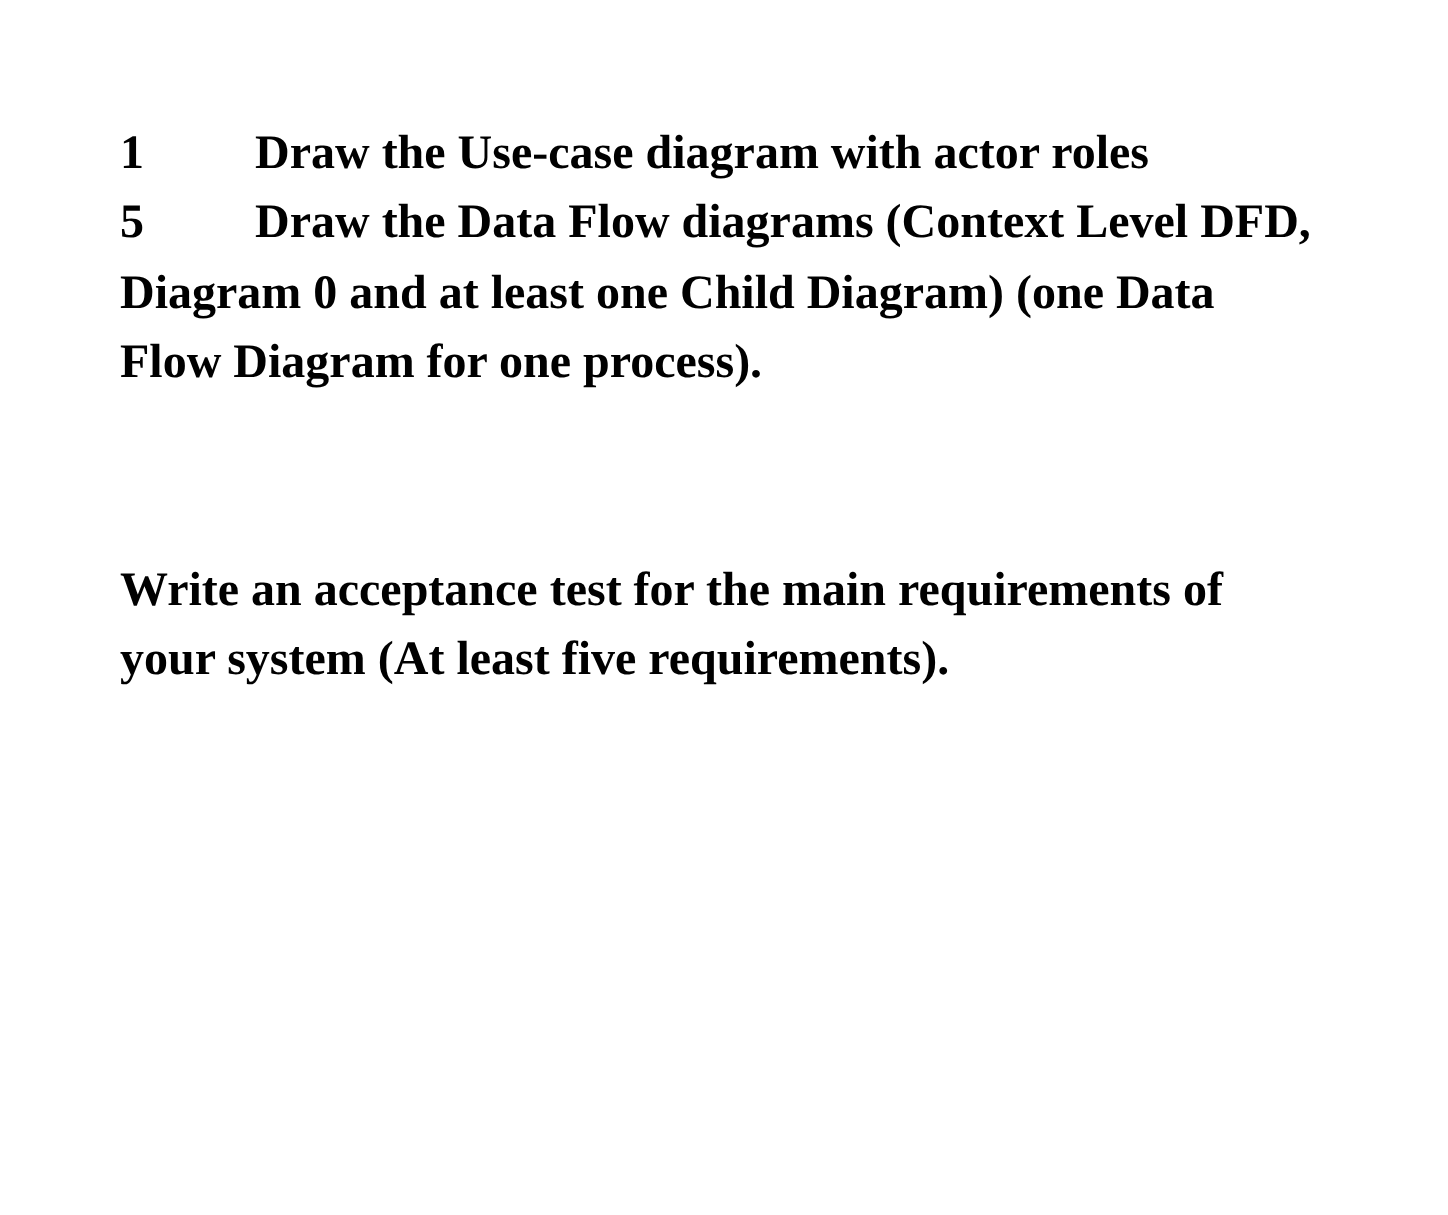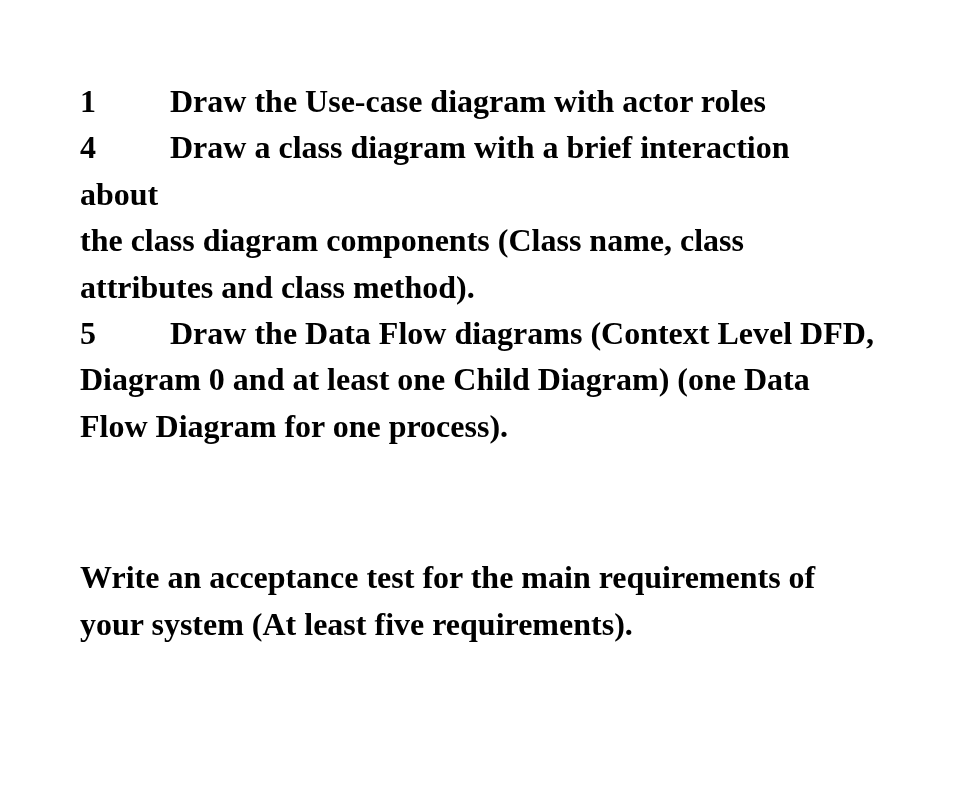--- a/index.html
+++ b/index.html
@@ -38,24 +38,20 @@
 <body>
 
 <div class="content">
 
   <div class="list-item">
     <span class="list-number">1</span><span>Draw the Use-case diagram with actor roles</span><br>
   </div>
 
 
 
-  <div class="list-item">
-    <span class="list-number">4</span><span>Draw a class diagram with a brief interaction about</span><br>
-    <span>the class diagram components (Class name, class attributes and class method).</span>
-  </div>
 
   <div class="list-item">
     <span class="list-number">5</span><span>Draw the Data Flow diagrams (Context Level DFD,</span><br>
     <span>Diagram 0 and at least one Child Diagram) (one Data Flow Diagram for one process).</span>
   </div>
 
   <div class="section-gap"></div>
 
 
   <div class="task-gap"></div>

